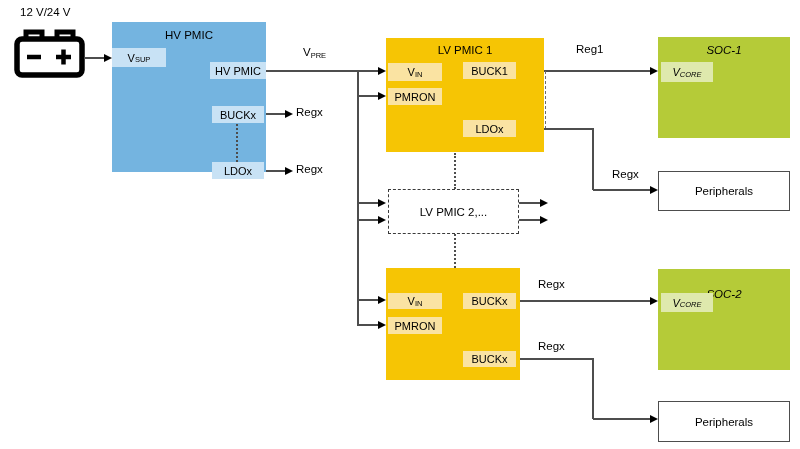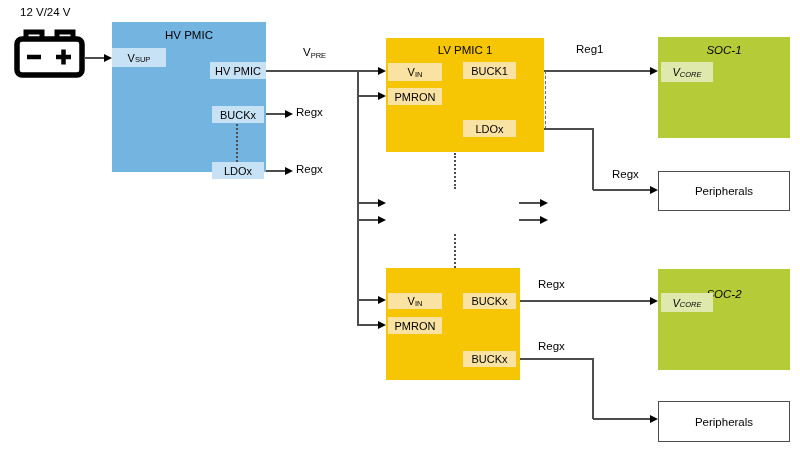--- a/index.html
+++ b/index.html
@@ -122,20 +122,23 @@
     <div class="title" style="top:6px;">LV PMIC 1</div>
     <div class="pin lvpin" style="left:2px; top:25px; width:54px; height:18px;">
         <span>V</span>
         <span class="sub">IN</span>
       </div>
     <div class="pin lvpin" style="left:2px; top:50px; width:54px; height:17px;">PMRON</div>
     <div class="pin lvpin" style="left:77px; top:24px; width:53px; height:17px;">BUCK1</div>
     <div class="pin lvpin" style="left:77px; top:82px; width:53px; height:17px;">LDOx</div>
   </div>
 
+  <div class="blk dashedbox" style="left:388px; top:189px; width:131px; height:45px;">
+    <span>LV PMIC 2,...</span>
+  </div>
 
   <div class="blk lv" style="left:386px; top:268px; width:134px; height:112px;">
     <div class="pin lvpin" style="left:2px; top:25px; width:54px; height:16px;">
         <span>V</span>
         <span class="sub">IN</span>
       </div>
     <div class="pin lvpin" style="left:2px; top:49px; width:54px; height:17px;">PMRON</div>
     <div class="pin lvpin" style="left:77px; top:25px; width:53px; height:16px;">BUCKx</div>
     <div class="pin lvpin" style="left:77px; top:83px; width:53px; height:16px;">BUCKx</div>
   </div>

